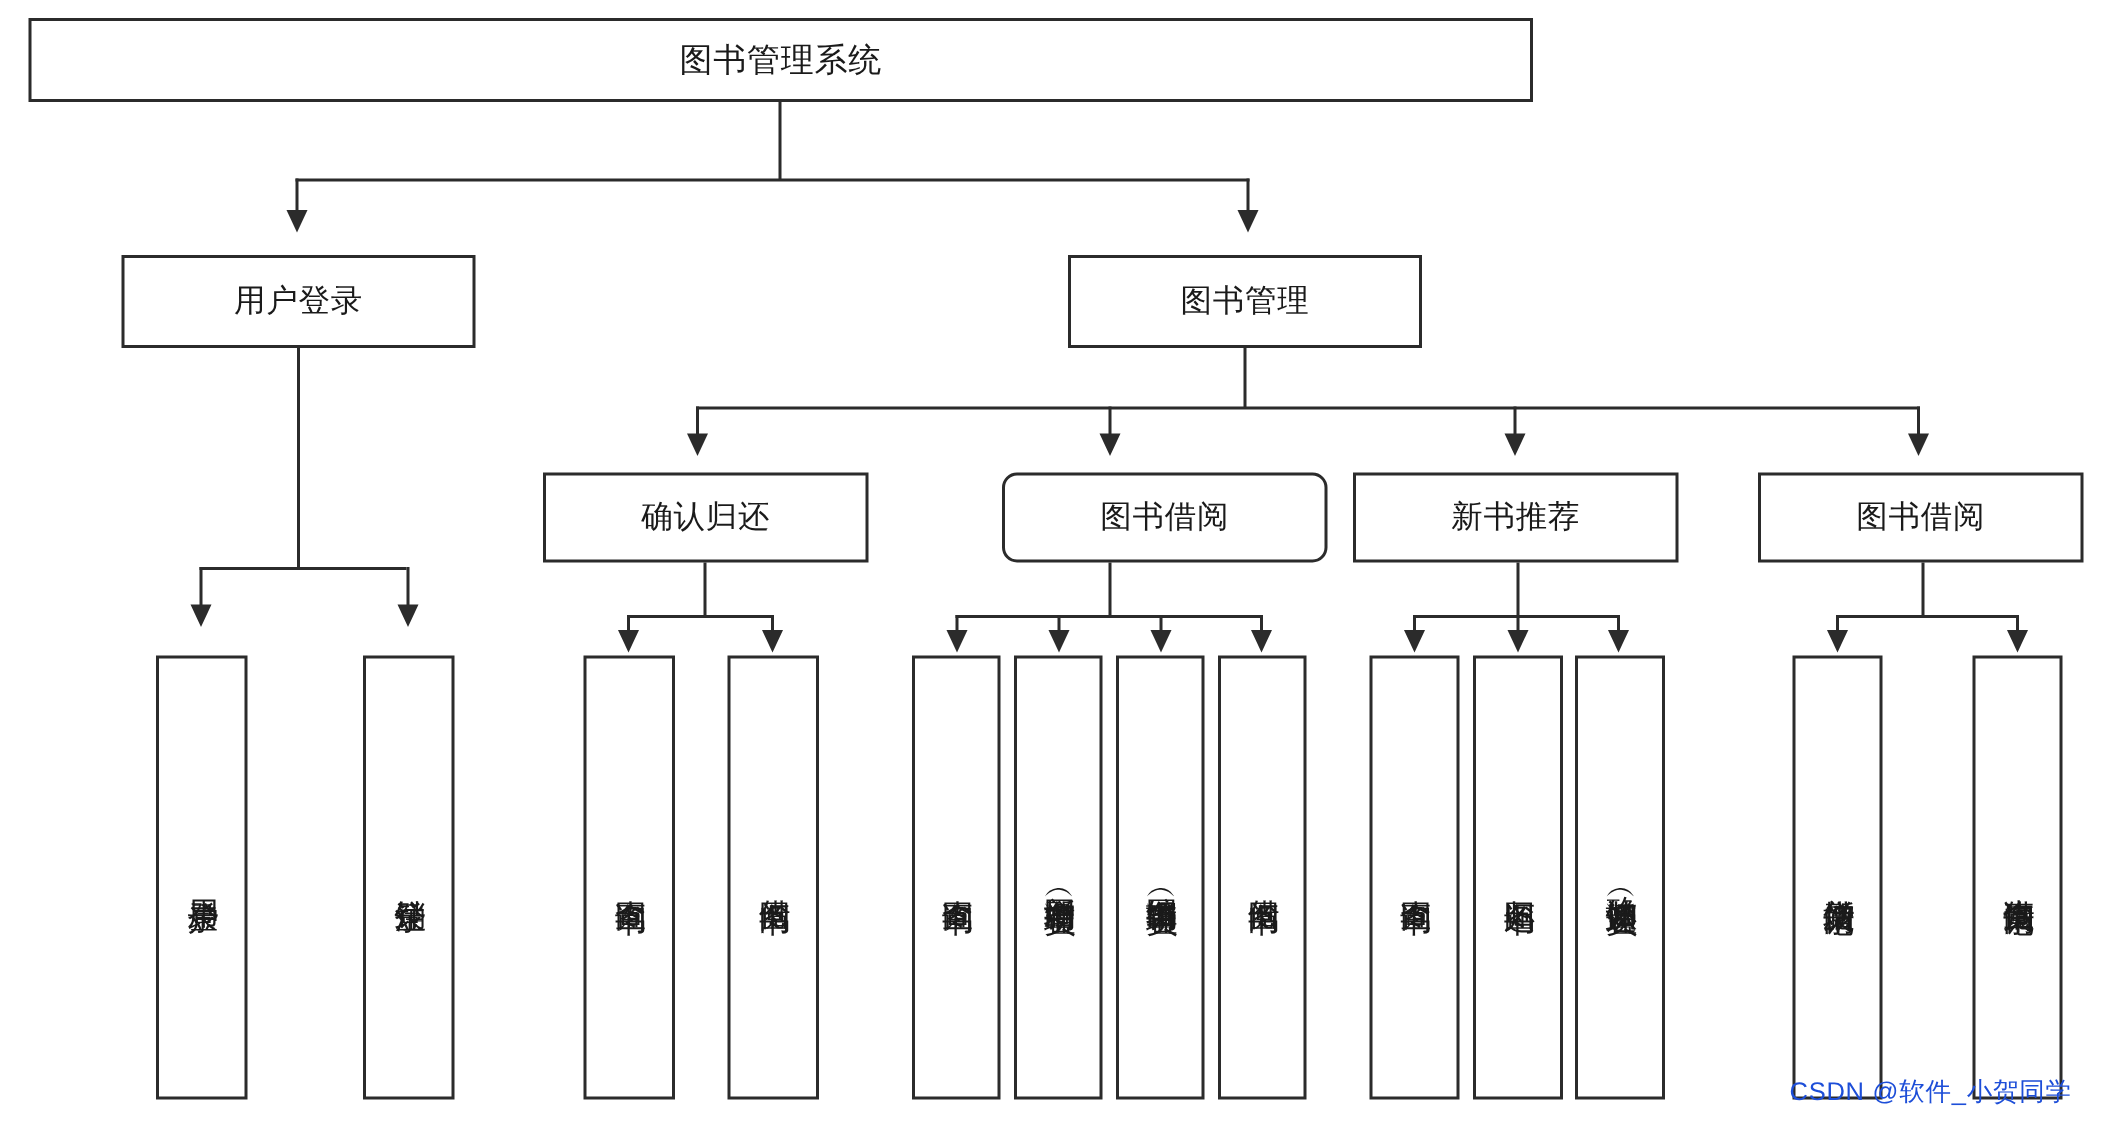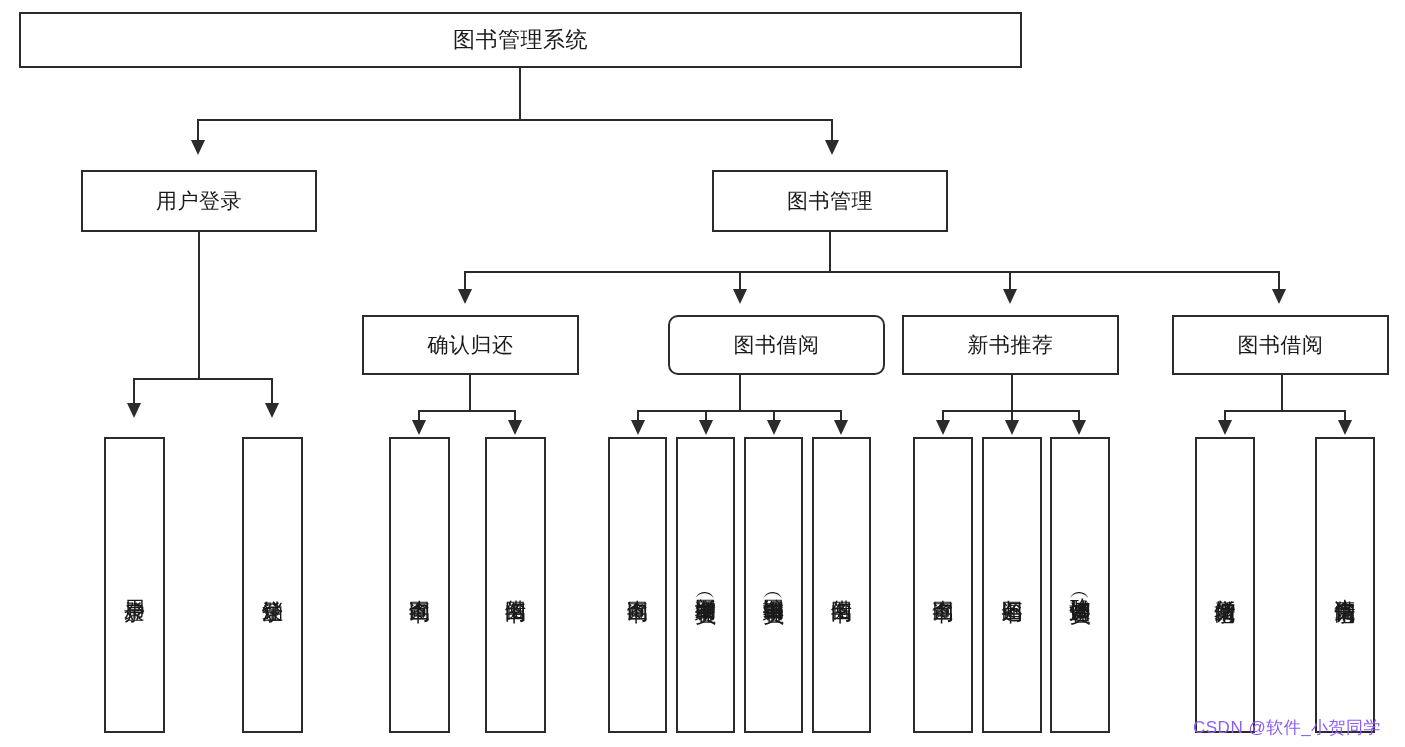--- a/index.html
+++ b/index.html
@@ -60,21 +60,21 @@
   .arrow {
     position: absolute;
     width: 0;
     height: 0;
     border-left: 7px solid transparent;
     border-right: 7px solid transparent;
     border-top: 15px solid #2b2b2b;
   }
   .watermark {
     position: absolute;
-    color: #8b5cf6;
+    color: #1d4ed8;
     font-size: 17px;
     white-space: nowrap;
     letter-spacing: 0.5px;
     pointer-events: none;
   }
 </style>
 </head>
 <body>
 
 <div id="canvas">

